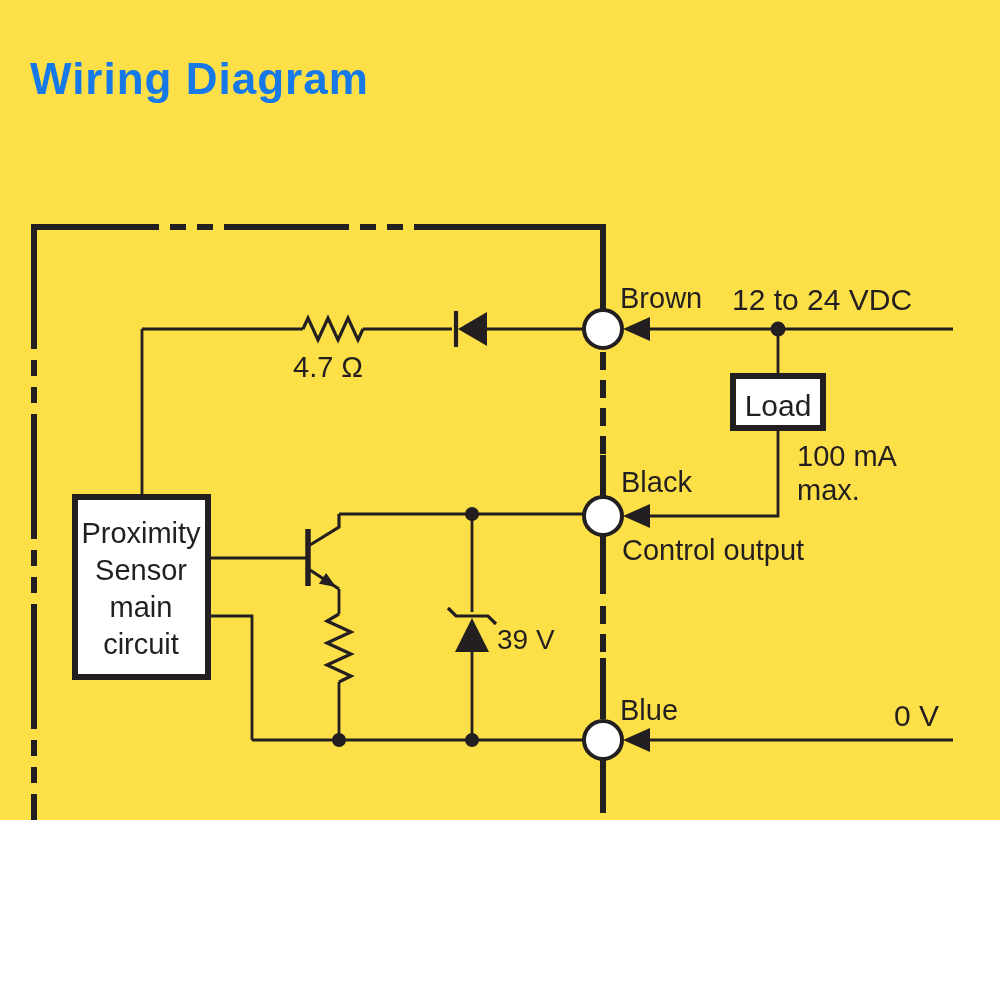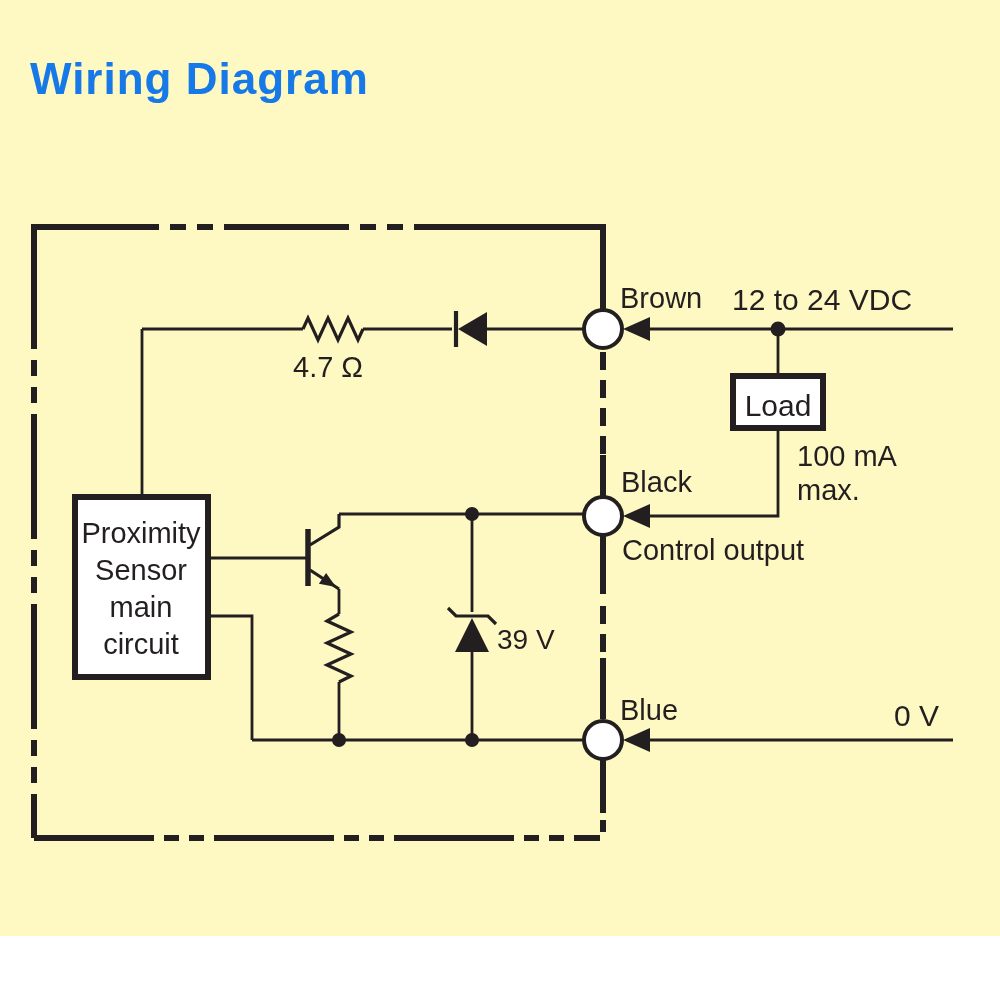--- a/index.html
+++ b/index.html
@@ -1,19 +1,19 @@
 <!DOCTYPE html>
 <html><head>
 <meta charset="utf-8">
 <style>
   html,body{margin:0;padding:0;background:#ffffff;}
   .stage{
     position:relative;
-    width:1000px;height:936px;
-    background:#fef9c3;
+    width:1000px;height:820px;
+    background:#fde047;
     font-family:"Liberation Sans","DejaVu Sans",sans-serif;
     overflow:hidden;
   }
   .page-title{
     position:absolute;
     left:30px;top:54px;
     margin:0;
     font-size:44px;
     font-weight:bold;
     letter-spacing:1px;

